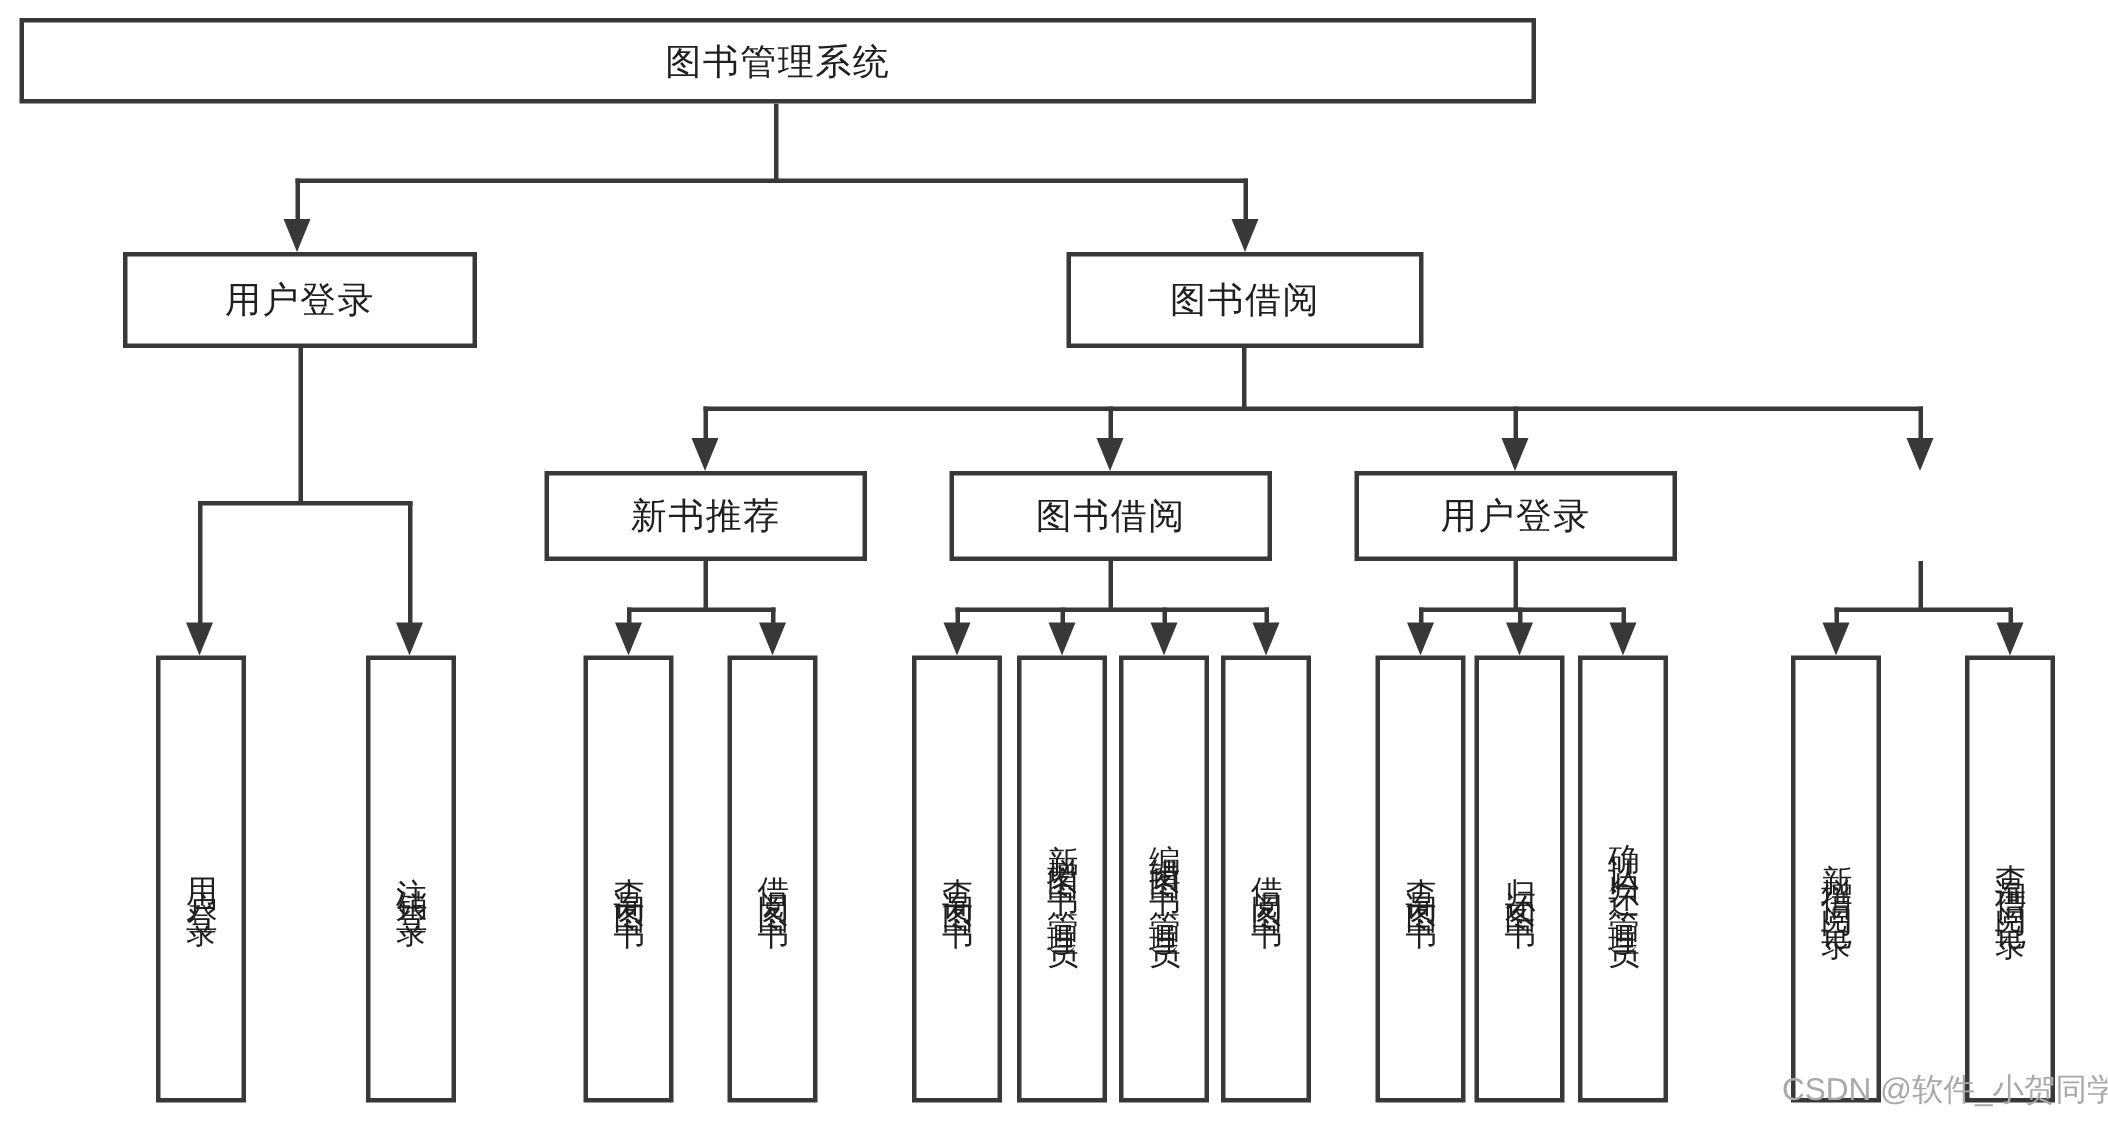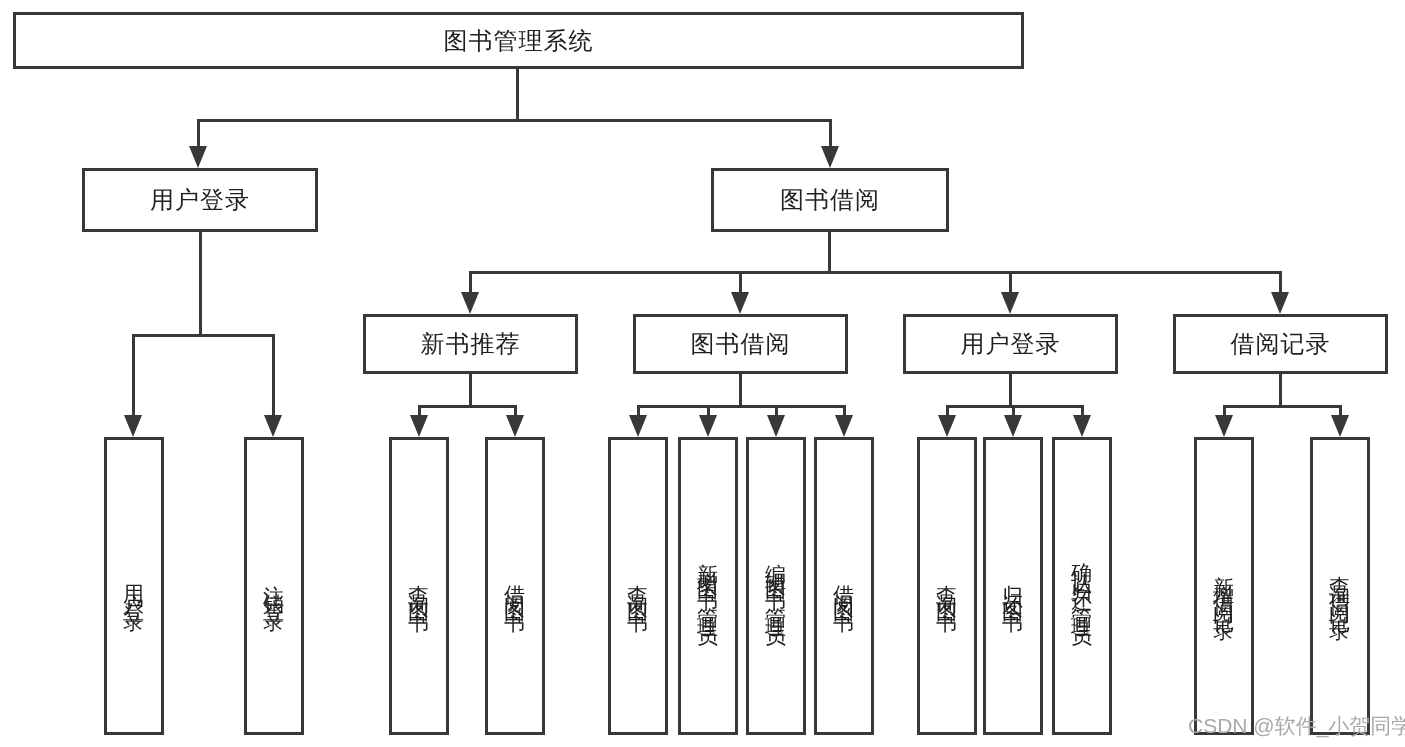--- a/index.html
+++ b/index.html
@@ -128,23 +128,20 @@
   </div>
 
   <div class="node hbox" style="left:363px; top:314px; width:215px; height:60px;">
     <span>新书推荐</span>
   </div>
 
   <div class="node hbox" style="left:903px; top:314px; width:215px; height:60px;">
     <span>用户登录</span>
   </div>
 
-  <div class="node hbox" style="left:1173px; top:314px; width:215px; height:60px;">
-    <span>借阅记录</span>
-  </div>
 
   <div class="node vbox" style="left:104px; top:437px; width:60px; height:298px;">
     <span class="vtext">用户登录</span>
   </div>
 
   <div class="node vbox" style="left:244px; top:437px; width:60px; height:298px;">
     <span class="vtext">注销登录</span>
   </div>
 
   <div class="node vbox" style="left:389px; top:437px; width:60px; height:298px;">

